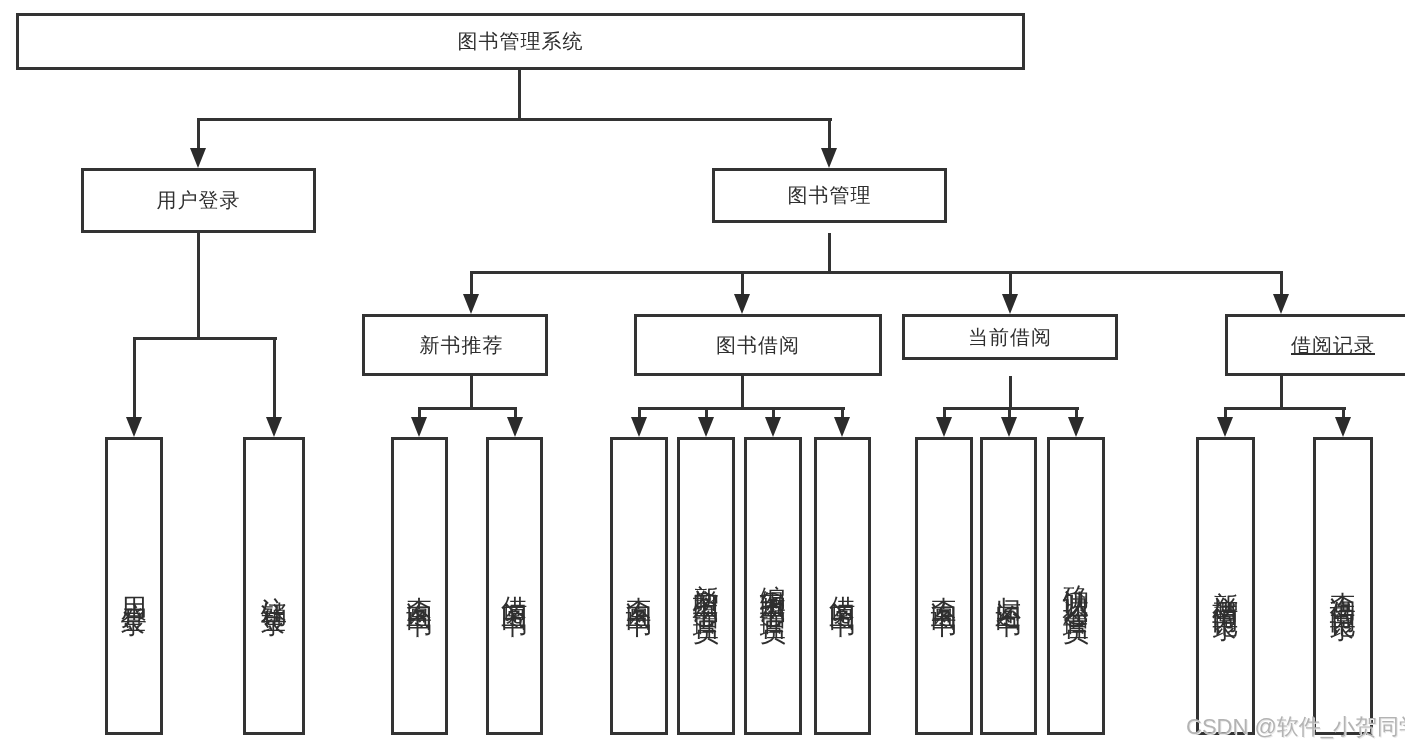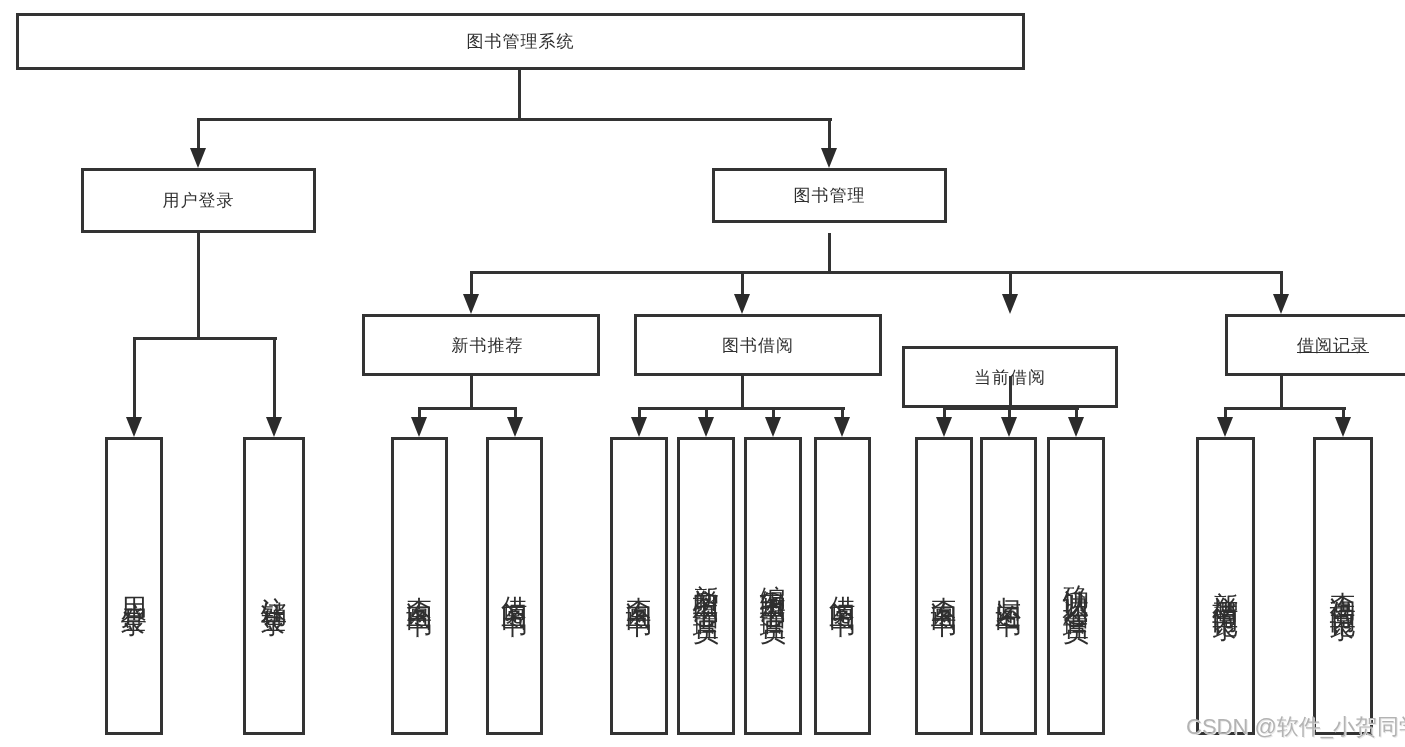--- a/index.html
+++ b/index.html
@@ -10,21 +10,21 @@
 
   .node {
     position: absolute;
     background: #ffffff;
     border: 3px solid #333333;
     display: flex;
     align-items: center;
     justify-content: center;
     color: #2f2f2f;
   }
-  .hnode { font-size: 17px; letter-spacing: 1px; white-space: nowrap; }
+  .hnode { font-size: 20px; letter-spacing: 1px; white-space: nowrap; }
   .vnode span {
     writing-mode: vertical-rl;
     text-orientation: mixed;
     font-size: 26px;
     letter-spacing: 5px;
     line-height: 1.1;
     white-space: nowrap;
   }
 
   .vline { position: absolute; width: 3px; background: #333333; }
@@ -80,27 +80,27 @@
   <div class="hline" style="left:470px; top:271px; width:813px;"></div>
   <div class="vline" style="left:470px; top:271px; height:27px;"></div>
   <div class="arrow" style="left:463px; top:294px;"></div>
   <div class="vline" style="left:741px; top:271px; height:27px;"></div>
   <div class="arrow" style="left:734px; top:294px;"></div>
   <div class="vline" style="left:1009px; top:271px; height:27px;"></div>
   <div class="arrow" style="left:1002px; top:294px;"></div>
   <div class="vline" style="left:1280px; top:271px; height:27px;"></div>
   <div class="arrow" style="left:1273px; top:294px;"></div>
 
-  <div class="node hnode" style="left:362px; top:314px; width:238px; height:62px;padding-left:13px;">
+  <div class="node hnode" style="left:362px; top:314px; width:186px; height:62px;padding-left:13px;">
     <span>新书推荐</span>
   </div>
   <div class="node hnode" style="left:634px; top:314px; width:248px; height:62px;">
     <span>图书借阅</span>
   </div>
-  <div class="node hnode" style="left:902px; top:314px; width:216px; height:62px;margin-top:32px;">
+  <div class="node hnode" style="left:902px; top:314px; width:216px; height:46px;">
     <span>当前借阅</span>
   </div>
   <div class="node hnode" style="left:1225px; top:314px; width:216px; height:62px;text-decoration:underline;">
     <span>借阅记录</span>
   </div>
 
   <div class="vline" style="left:470px; top:376px; height:31px;"></div>
   <div class="hline" style="left:418px; top:407px; width:99px;"></div>
   <div class="vline" style="left:418px; top:407px; height:16px;"></div>
   <div class="arrow" style="left:411px; top:417px;"></div>

